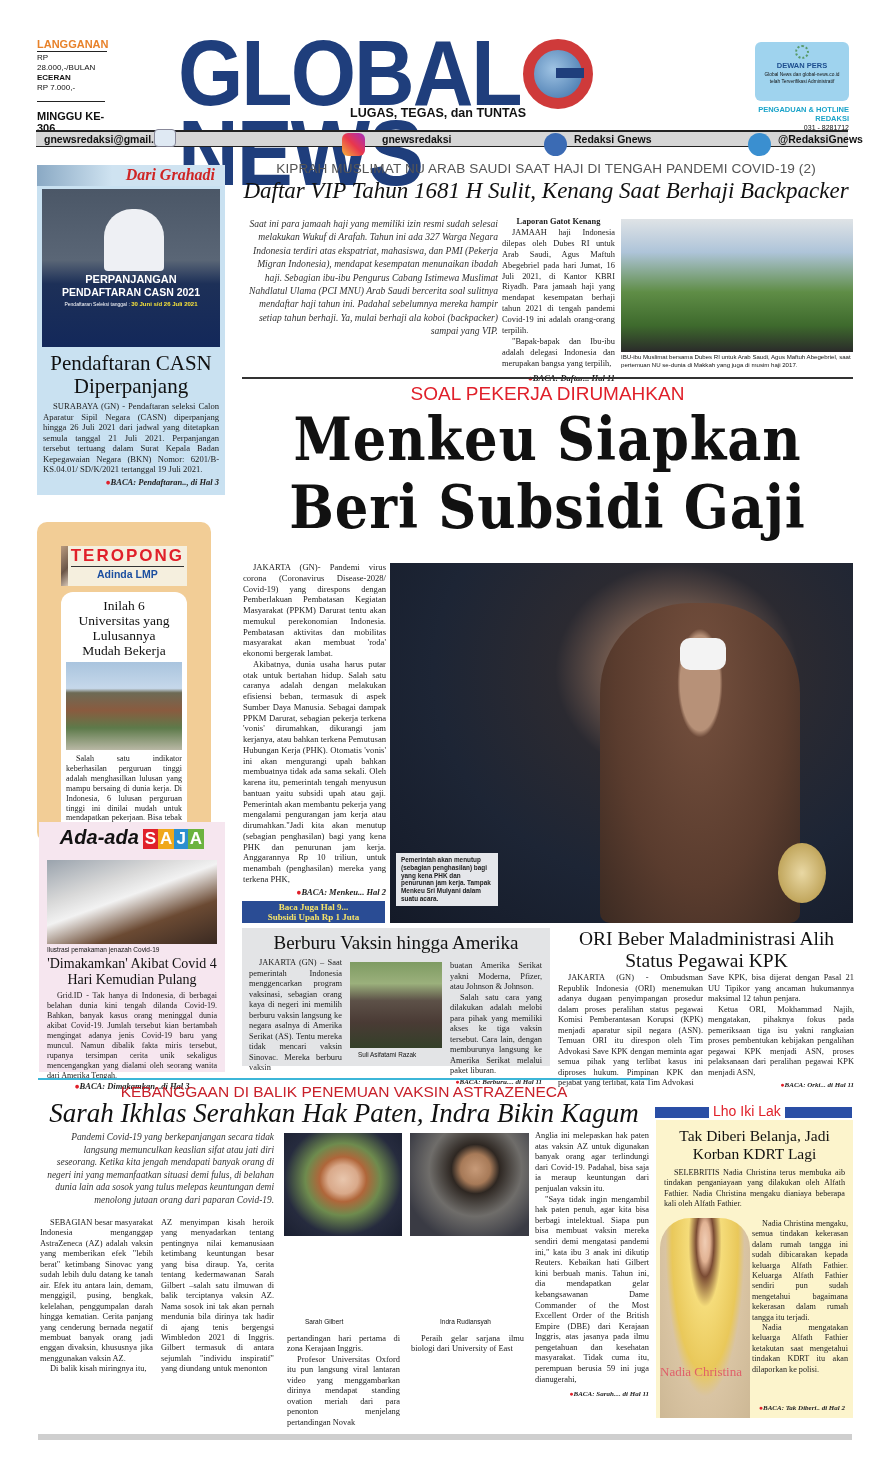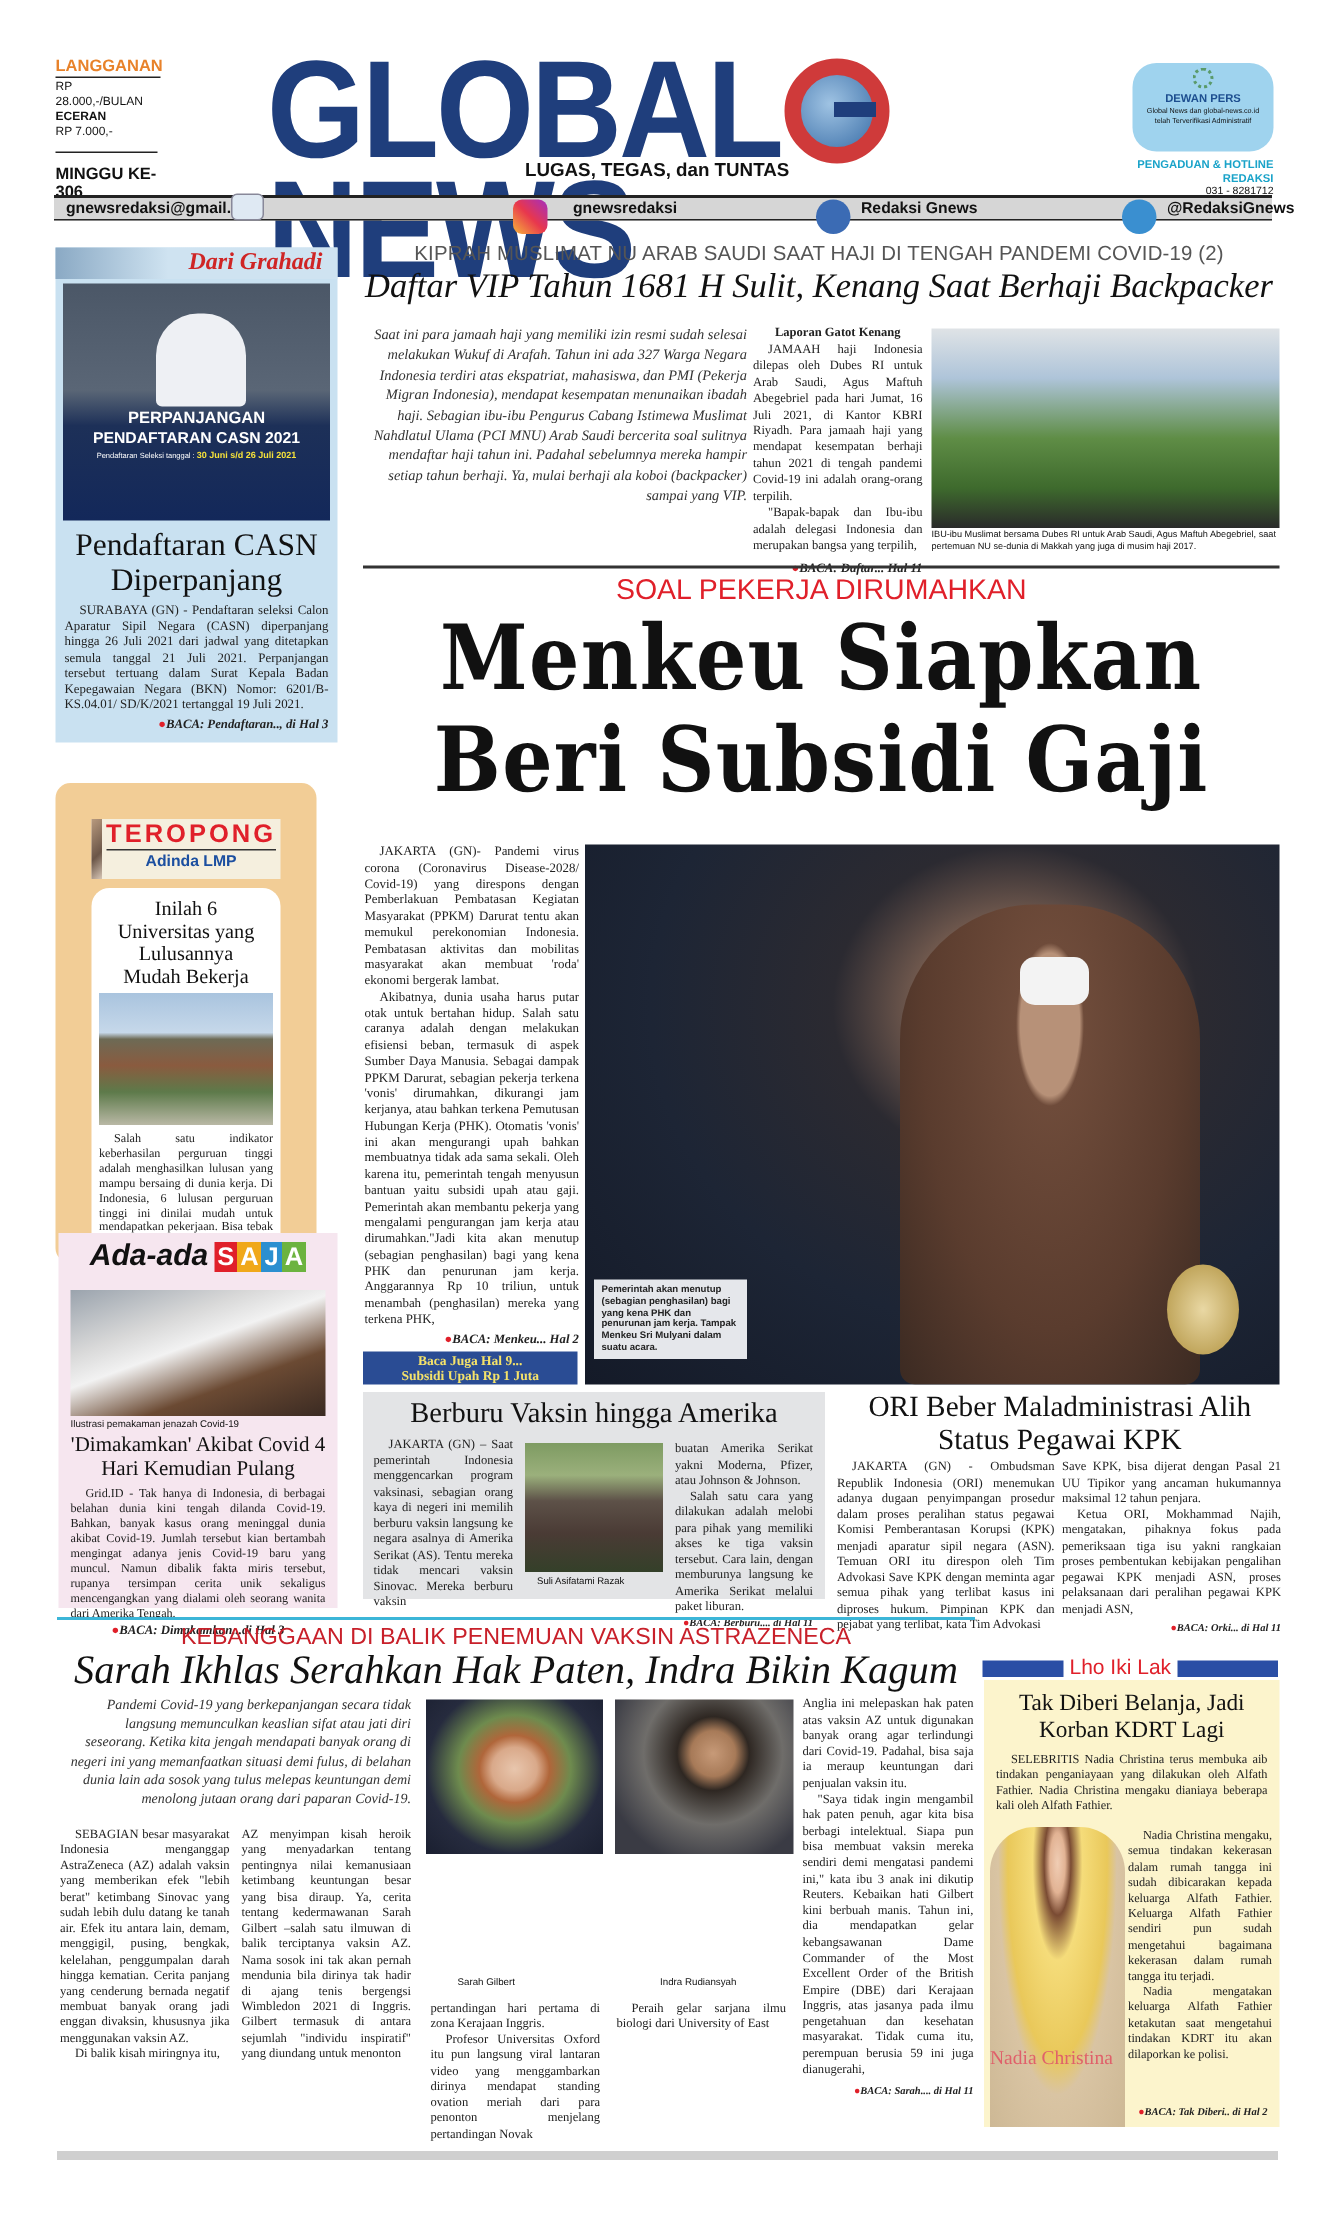--- a/index.html
+++ b/index.html
@@ -38,21 +38,21 @@
   <div style="font-size:8px;line-height:9px">22 - 28 JULI 2021</div>
 </div>
 
 <div id="masthead-logo" class="abs">
   <span class="logo-txt">GLOBAL</span>
   <span style="display:inline-block;width:70px;height:70px;border-radius:50%;border:11px solid #cf3a3a;background:radial-gradient(circle at 40% 40%,#9fc3e3,#3b6fa8);vertical-align:top;margin:6px 2px 0 -2px;position:relative"><span style="position:absolute;left:22px;top:18px;width:28px;height:10px;background:#1f3e7c"></span></span>
   <span class="logo-txt">NEWS</span>
 </div>
 <div class="abs sans" style="left:350px;top:106px;font-weight:bold;font-size:12.5px;color:#111">LUGAS, TEGAS, dan TUNTAS</div>
 
-<div class="abs sans" style="left:755px;top:42px;width:94px;height:59px;background:#9fd3ee;border-radius:16px;text-align:center;padding-top:3px">
+<div class="abs sans" style="left:755px;top:42px;width:94px;height:59px;background:#9fd3ee;border-radius:6px;text-align:center;padding-top:3px">
   <div style="width:14px;height:14px;margin:0 auto;border-radius:50%;border:2px dotted #5a9a6a"></div>
   <div style="font-size:7.5px;font-weight:bold;color:#1d4e8f;margin-top:2px">DEWAN PERS</div>
   <div style="font-size:4.8px;margin-top:2px">Global News dan global-news.co.id</div>
   <div style="font-size:4.8px;margin-top:2px">telah Terverifikasi Administratif</div>
 </div>
 <div class="abs sans" style="left:733px;top:105px;width:116px;text-align:right">
   <div style="font-size:7.5px;font-weight:bold;color:#1aa3c9;line-height:9px">PENGADUAN &amp; HOTLINE REDAKSI</div>
   <div style="font-size:7px;line-height:9px">031 - 8281712</div>
 </div>
 

